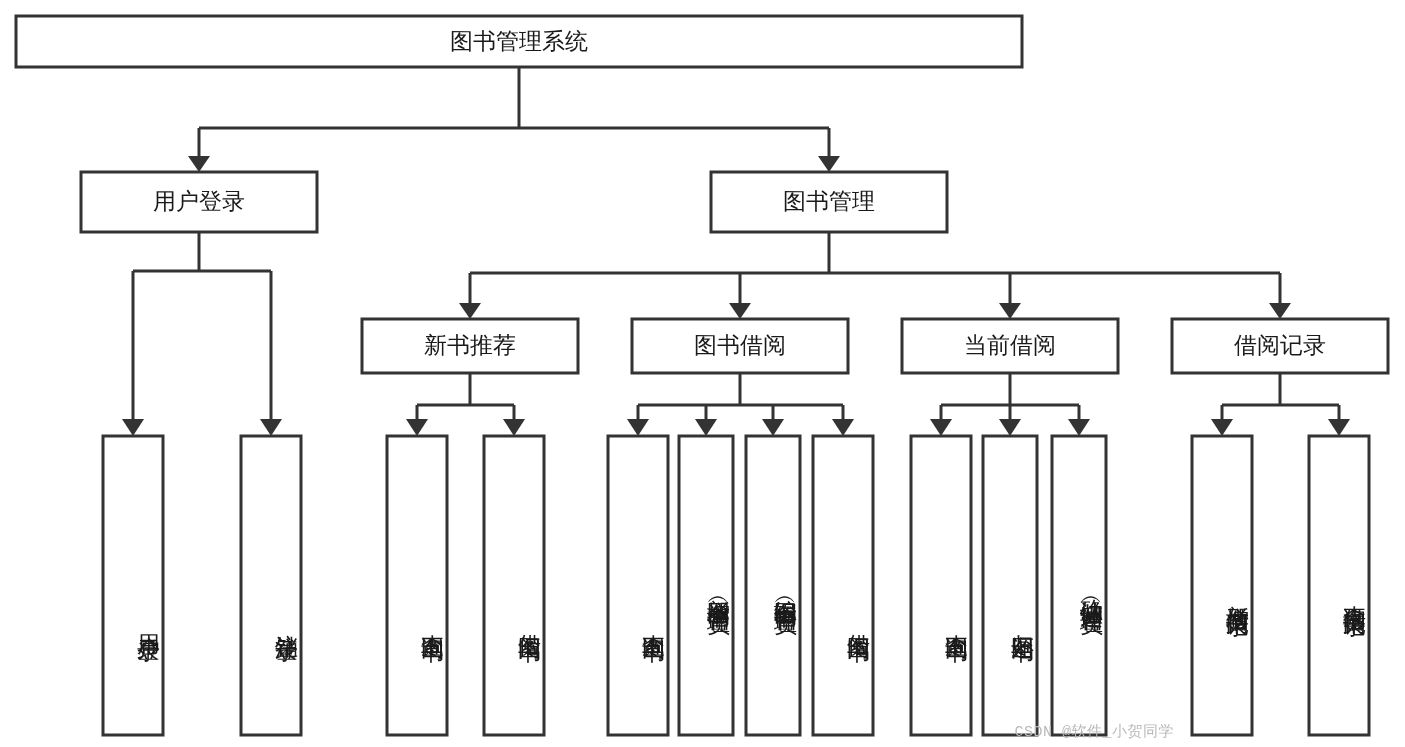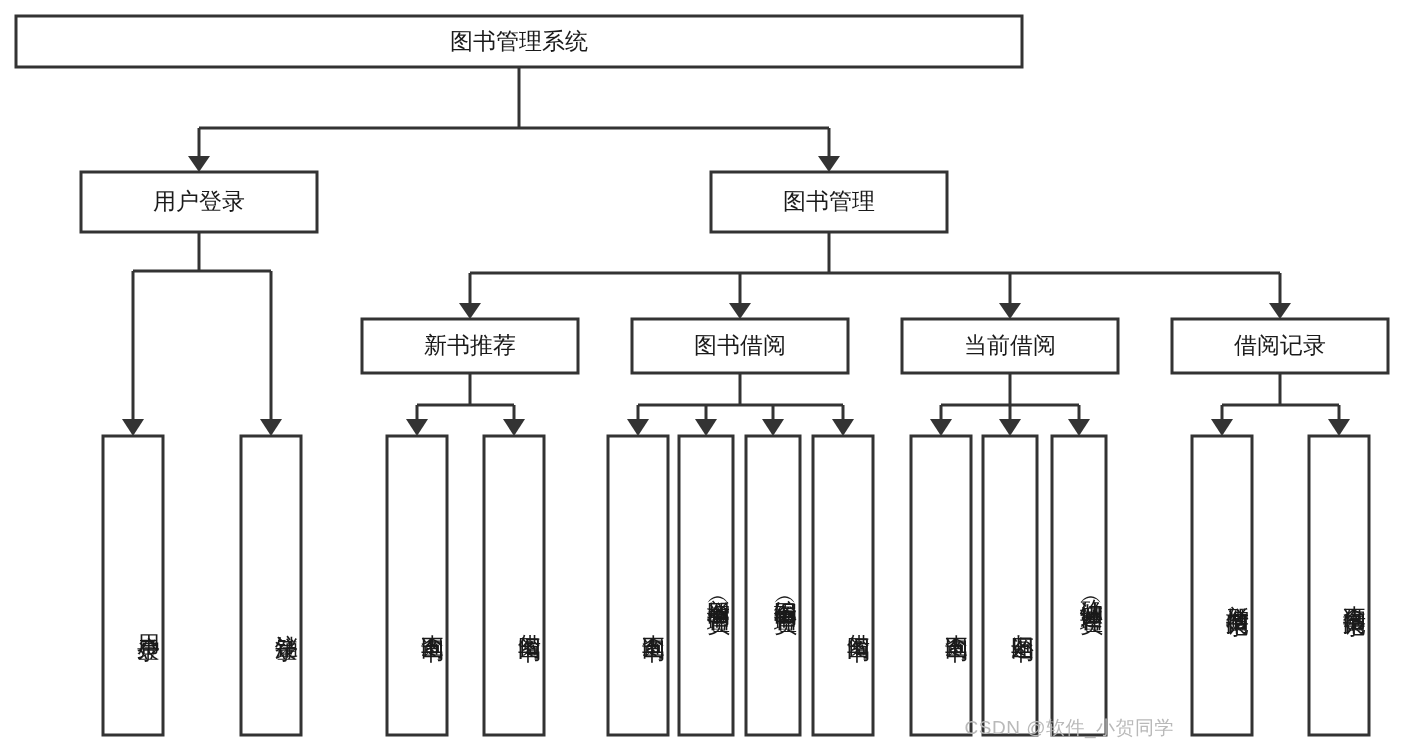--- a/index.html
+++ b/index.html
@@ -61,22 +61,22 @@
     align-items: flex-start;
     justify-content: center;
     white-space: nowrap;
     pointer-events: none;
     user-select: none;
   }
   .watermark {
     position: absolute;
     right: 12px;
     bottom: 6px;
-    font-family: Liberation Sans, sans-serif;
-    font-size: 19px;
+    font-family: Liberation Mono, monospace;
+    font-size: 15px;
     color: #b9b9b9;
     letter-spacing: 0.5px;
     white-space: nowrap;
     margin-left: 32px;
   }
 </style>
 </head>
 <body>
 
 <div id="diagram-root">

